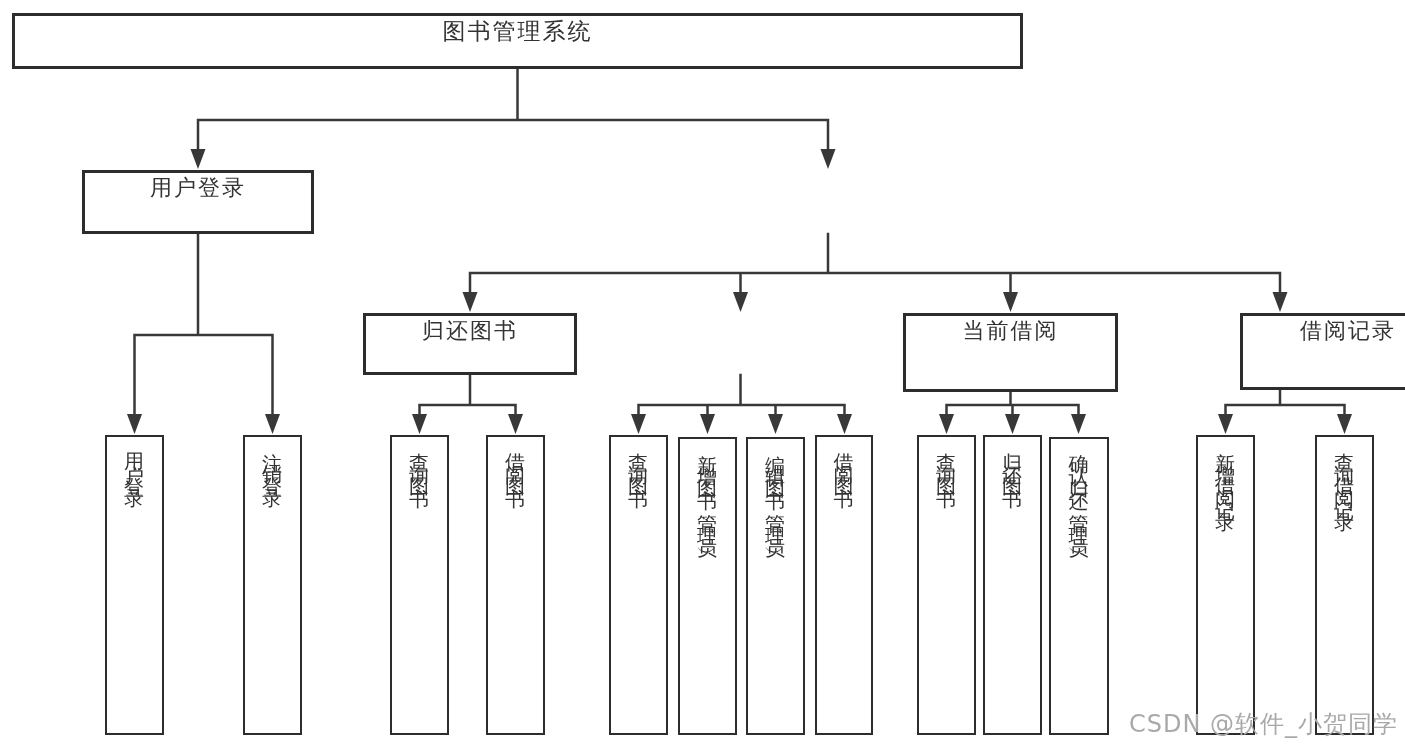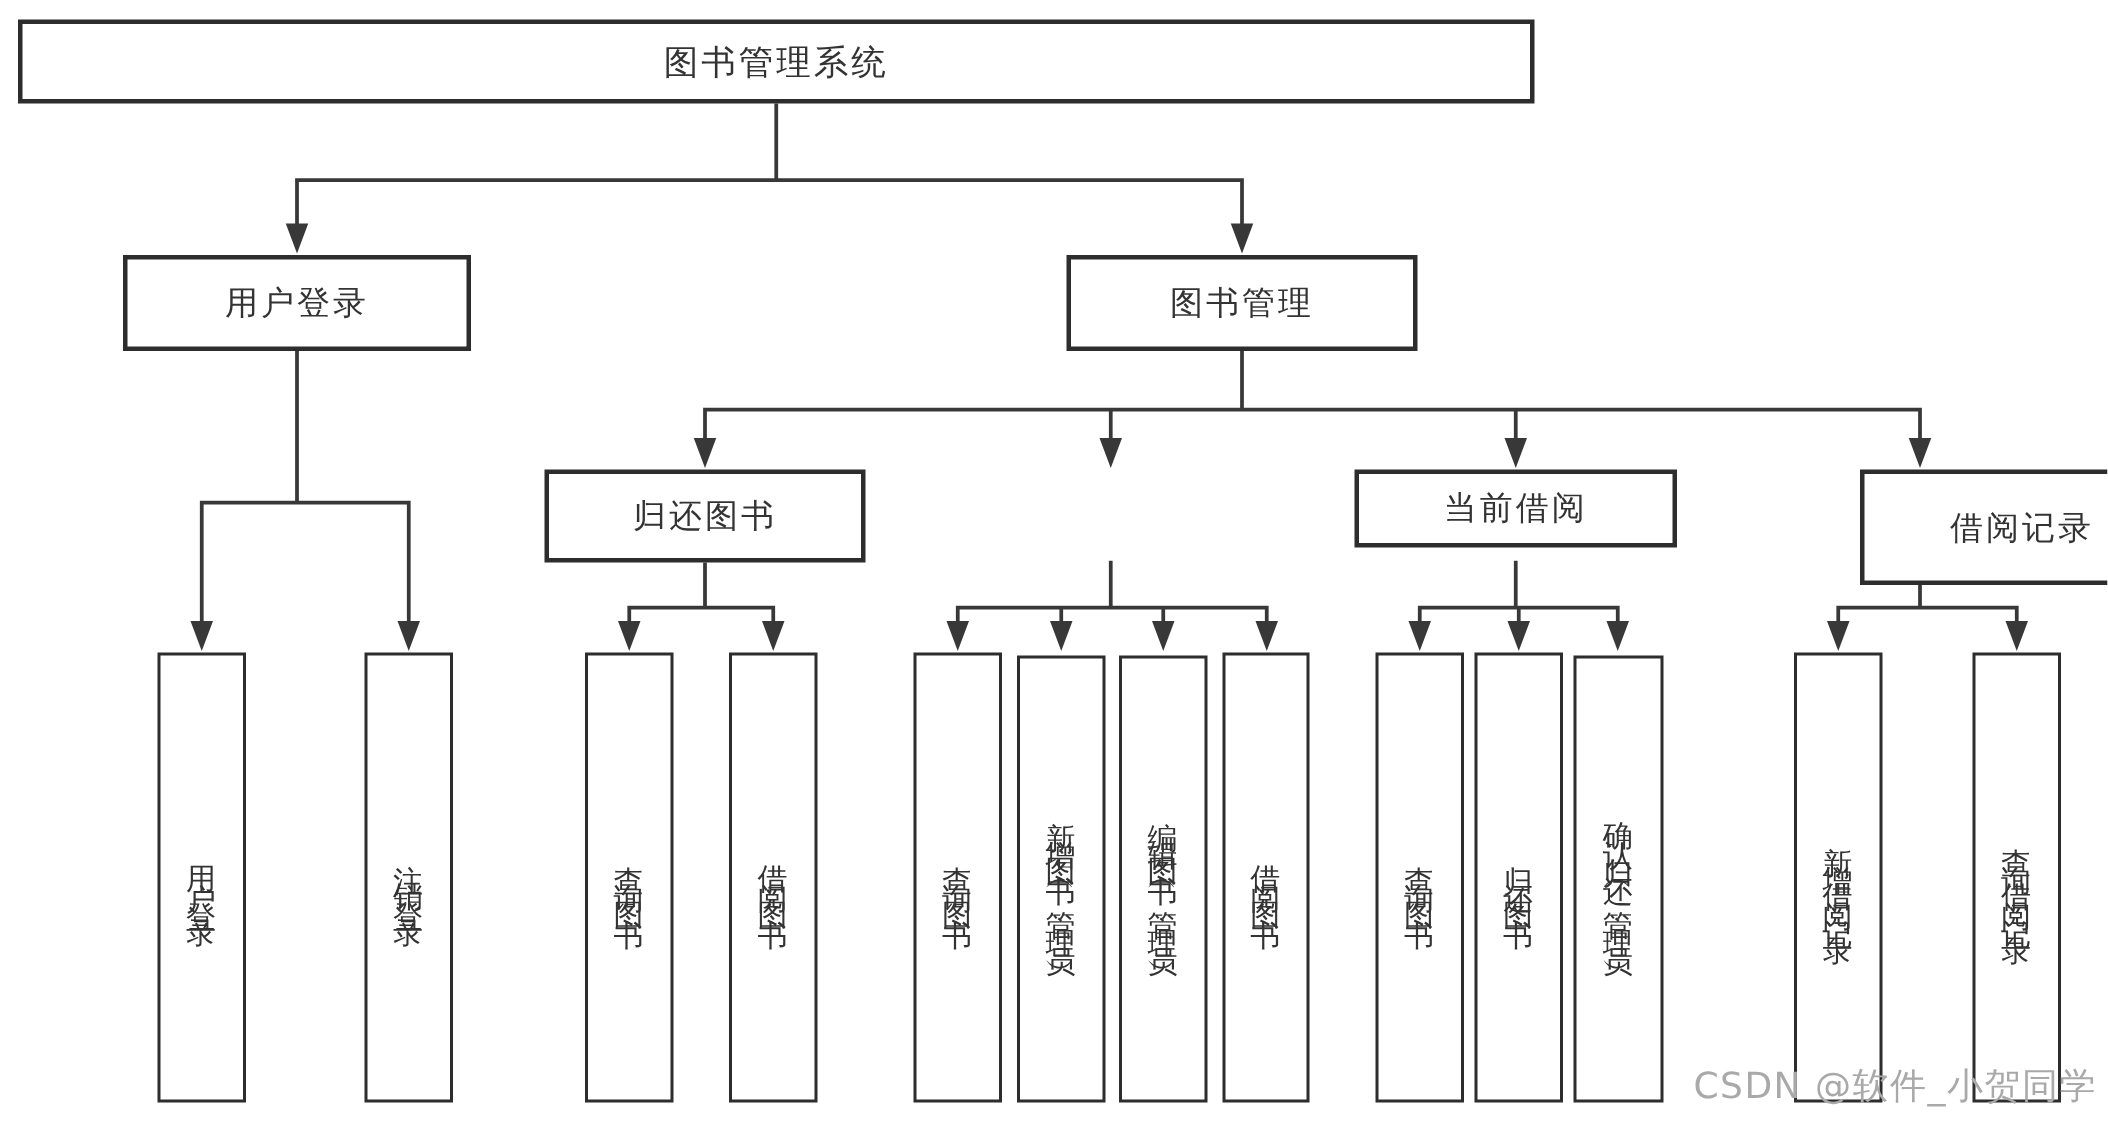--- a/index.html
+++ b/index.html
@@ -16,21 +16,21 @@
     left: 0; top: 0;
     width: 1405px; height: 747px;
     pointer-events: none;
   }
   .box {
     position: absolute;
     box-sizing: border-box;
     background: #ffffff;
     border: 2px solid #2d2d2d;
     display: flex;
-    align-items: center;
+    align-items: flex-start;
     justify-content: center;
     color: #333333;
     z-index: 2;
   }
   .box.root { border-width: 3px; }
   .box.lvl  { border-width: 3px; }
   .hlabel {
     font-size: 22px;
     letter-spacing: 2px;
     white-space: nowrap;
@@ -110,28 +110,25 @@
     </g>
   </svg>
 
   <div class="box root" style="left:12px; top:13px; width:1011px; height:56px;">
     <span class="hlabel">图书管理系统</span>
   </div>
 
   <div class="box lvl" style="left:82px; top:170px; width:232px; height:64px;">
     <span class="hlabel">用户登录</span>
   </div>
-  <div class="box lvl" style="left:711px; top:170px; width:234px; height:64px;">
-    <span class="hlabel">图书管理</span>
-  </div>
 
   <div class="box lvl" style="left:363px; top:313px; width:214px; height:62px;">
     <span class="hlabel">归还图书</span>
   </div>
-  <div class="box lvl" style="left:903px; top:313px; width:215px; height:52px;">
+  <div class="box lvl" style="left:903px; top:313px; width:215px; height:79px;">
     <span class="hlabel">当前借阅</span>
   </div>
   <div class="box lvl" style="left:1240px; top:313px; width:216px; height:77px;">
     <span class="hlabel">借阅记录</span>
   </div>
 
   <div class="box leaf" style="left:105px; top:435px; width:59px; height:300px;">
     <span class="vlabel">用户登录</span>
   </div>
   <div class="box leaf" style="left:243px; top:435px; width:59px; height:300px;">

